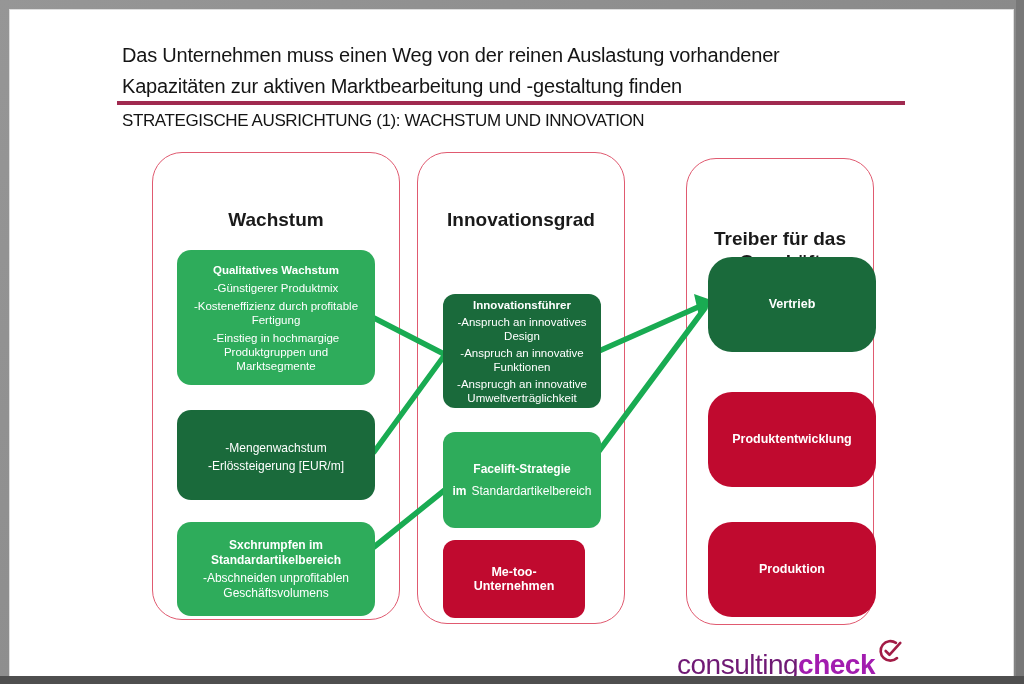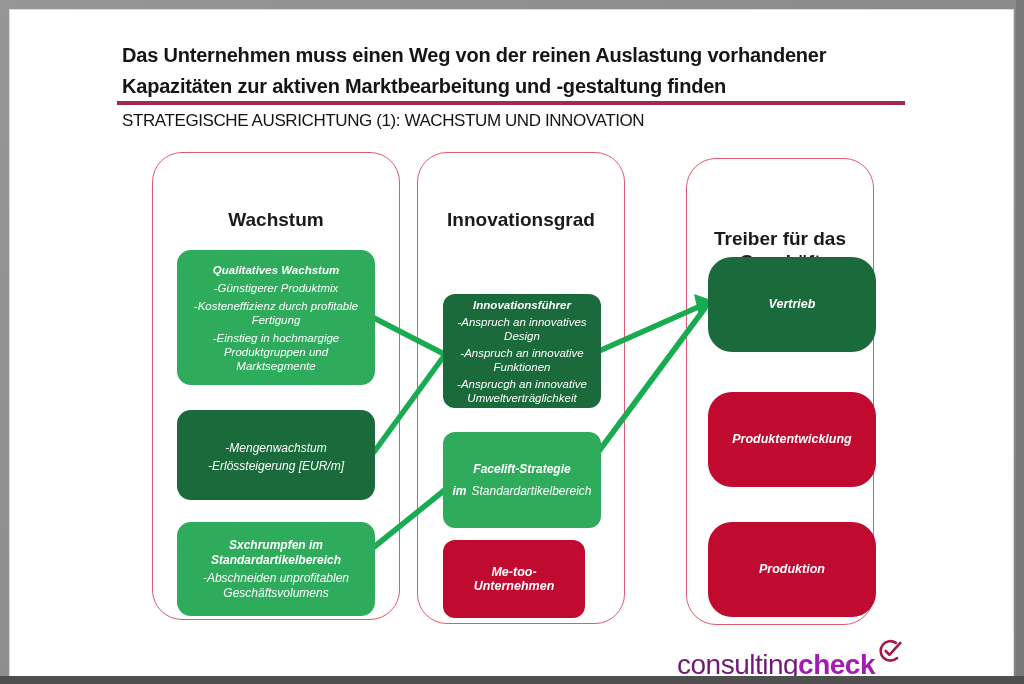--- a/index.html
+++ b/index.html
@@ -3,36 +3,36 @@
 <meta charset="utf-8">
 <style>
   html,body{margin:0;padding:0;width:1024px;height:684px;overflow:hidden;
     font-family:"Liberation Sans", sans-serif;}
   body{position:relative;background:linear-gradient(135deg,#969696,#828282);}
   .strip-bottom{position:absolute;left:0;bottom:0;width:1024px;height:8px;background:#4f4f4f;z-index:6;}
   .strip-right{position:absolute;right:0;top:0;width:8px;height:684px;background:#787878;z-index:5;}
   .slide{position:absolute;left:10px;top:10px;width:1003px;height:666px;background:#ffffff;
     outline:1px solid #dedede;z-index:1;}
   .abs{position:absolute;}
-  .title{left:122px;top:40px;width:795px;font-size:20px;font-weight:bold;color:#151515;
+  .title{left:122px;top:40px;width:795px;font-size:20px;font-weight:normal;color:#151515;
     line-height:31px;letter-spacing:-0.2px;z-index:2;}
   .rule{left:117px;top:101px;width:788px;height:4px;background:#A02A50;z-index:2;}
   .subtitle{left:122px;top:111px;width:700px;font-size:17px;color:#141414;letter-spacing:-0.4px;z-index:2;}
   .col{border:1.5px solid #E05A70;border-radius:30px;background:#fff;z-index:2;box-sizing:border-box;}
   #col1{left:152px;top:152px;width:248px;height:468px;}
   #col2{left:417px;top:152px;width:208px;height:472px;}
   #col3{left:686px;top:158px;width:188px;height:467px;}
   .colhdr{font-size:19px;font-weight:bold;color:#1a1a1a;text-align:center;z-index:4;line-height:23px;}
   #hdr1{left:152px;top:208px;width:248px;}
   #hdr2{left:417px;top:208px;width:208px;}
   #hdr3{left:689px;top:196px;width:182px;margin-top:31px;}
   svg.wires{position:absolute;left:0;top:0;z-index:3;pointer-events:none;}
   .box{border-radius:14px;color:#ffffff;display:flex;flex-direction:column;align-items:center;
     justify-content:center;text-align:center;box-sizing:border-box;padding:21px 9px;z-index:4;
-    font-size:12px;line-height:14.5px;font-style:italic;}
+    font-size:12px;line-height:14.5px;}
   .green{background:#2EAC5B;}
   .dark{background:#1A6A3B;}
   .red{background:#C00A2F;}
   .bt{font-weight:bold;}
   .bl{margin-top:4px;}
   #b11{left:177px;top:250px;width:198px;height:135px;font-size:11.5px;line-height:14px;}
   #b12{left:177px;top:410px;width:198px;height:90px;}
   #b13{left:177px;top:522px;width:198px;height:94px;}
   #b21{left:443px;top:294px;width:158px;height:114px;font-size:11.5px;line-height:14px;border-radius:12px;}
   #b21 .bl{margin-top:3px;}

